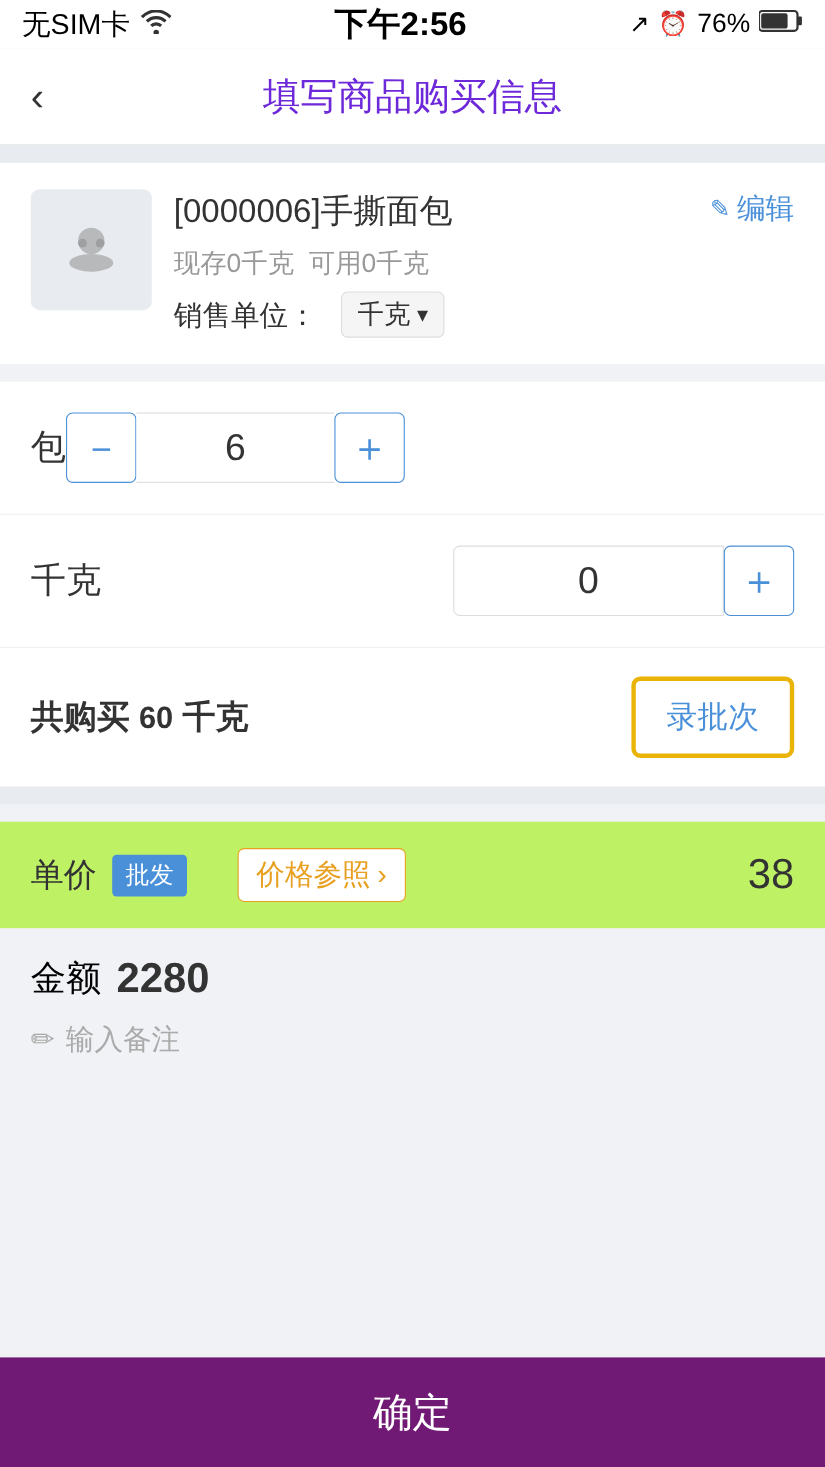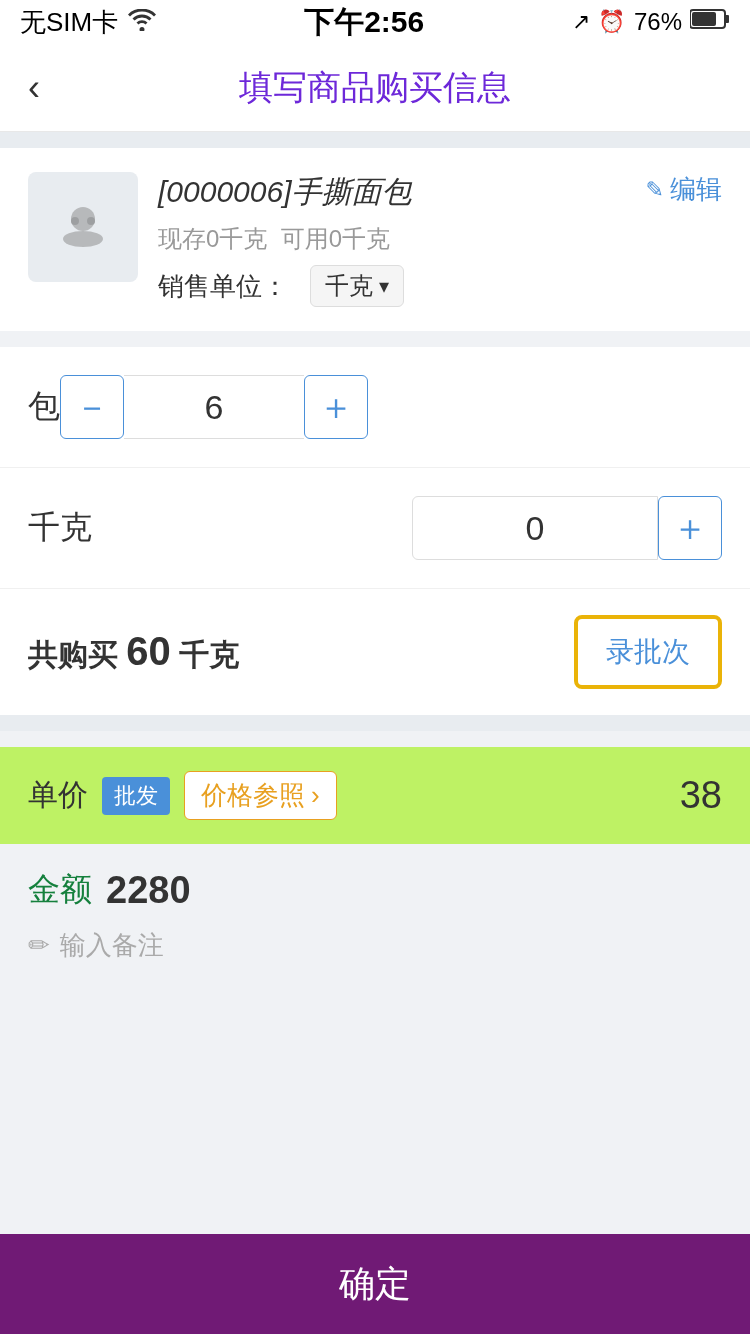--- a/index.html
+++ b/index.html
@@ -97,21 +97,20 @@
       opacity: 0.5;
     }
     .product-info {
       flex: 1;
     }
     .product-name {
       font-size: 30px;
       font-weight: 500;
       color: #333;
       margin-bottom: 10px;
-      font-style: italic;
     }
     .product-stock {
       font-size: 24px;
       color: #999;
       margin-bottom: 10px;
     }
     .product-unit {
       display: flex;
       align-items: center;
       font-size: 26px;
@@ -260,20 +259,21 @@
       border: 1px solid #e8a020;
       border-radius: 6px;
       padding: 6px 16px;
       font-size: 26px;
       color: #e8a020;
       background: #fff;
       display: flex;
       align-items: center;
       gap: 6px;
       cursor: pointer;
+      margin-left: 32px;
     }
     .price-value {
       margin-left: auto;
       font-size: 38px;
       color: #333;
       font-weight: 400;
     }
 
     
     .amount-section {
@@ -281,21 +281,21 @@
       padding: 24px 28px 10px;
       margin-top: 0;
     }
     .amount-row {
       display: flex;
       align-items: center;
       margin-bottom: 16px;
     }
     .amount-label {
       font-size: 32px;
-      color: #15803d;
+      color: #000000;
       font-weight: 500;
       text-align: right;
     }
     .amount-value {
       font-size: 38px;
       color: #333;
       font-weight: 600;
       margin-left: 14px;
     }
     .remark-row {
@@ -408,21 +408,21 @@
     <span class="qty-hint"></span>
     <div class="qty-controls">
       <input class="qty-input" type="text" value="0" style="border-radius: 6px 0px 0px 6px; border: 1px solid rgb(221, 221, 221); width: 246px;">
       <button class="qty-btn qty-btn-right">＋</button>
     </div>
   </div>
 
   <div class="summary-row">
     <div class="summary-text">
       <span>共购买</span>
-      <span style="font-weight:600; font-size:40px;">60</span>
+      <span style="font-weight:600; font-size:28px;">60</span>
       <span>千克</span>
     </div>
     <button class="batch-btn">录批次</button>
   </div>
 </div>
 
 <div class="divider"></div>
 
 <div class="price-section">
   <div class="price-row">

